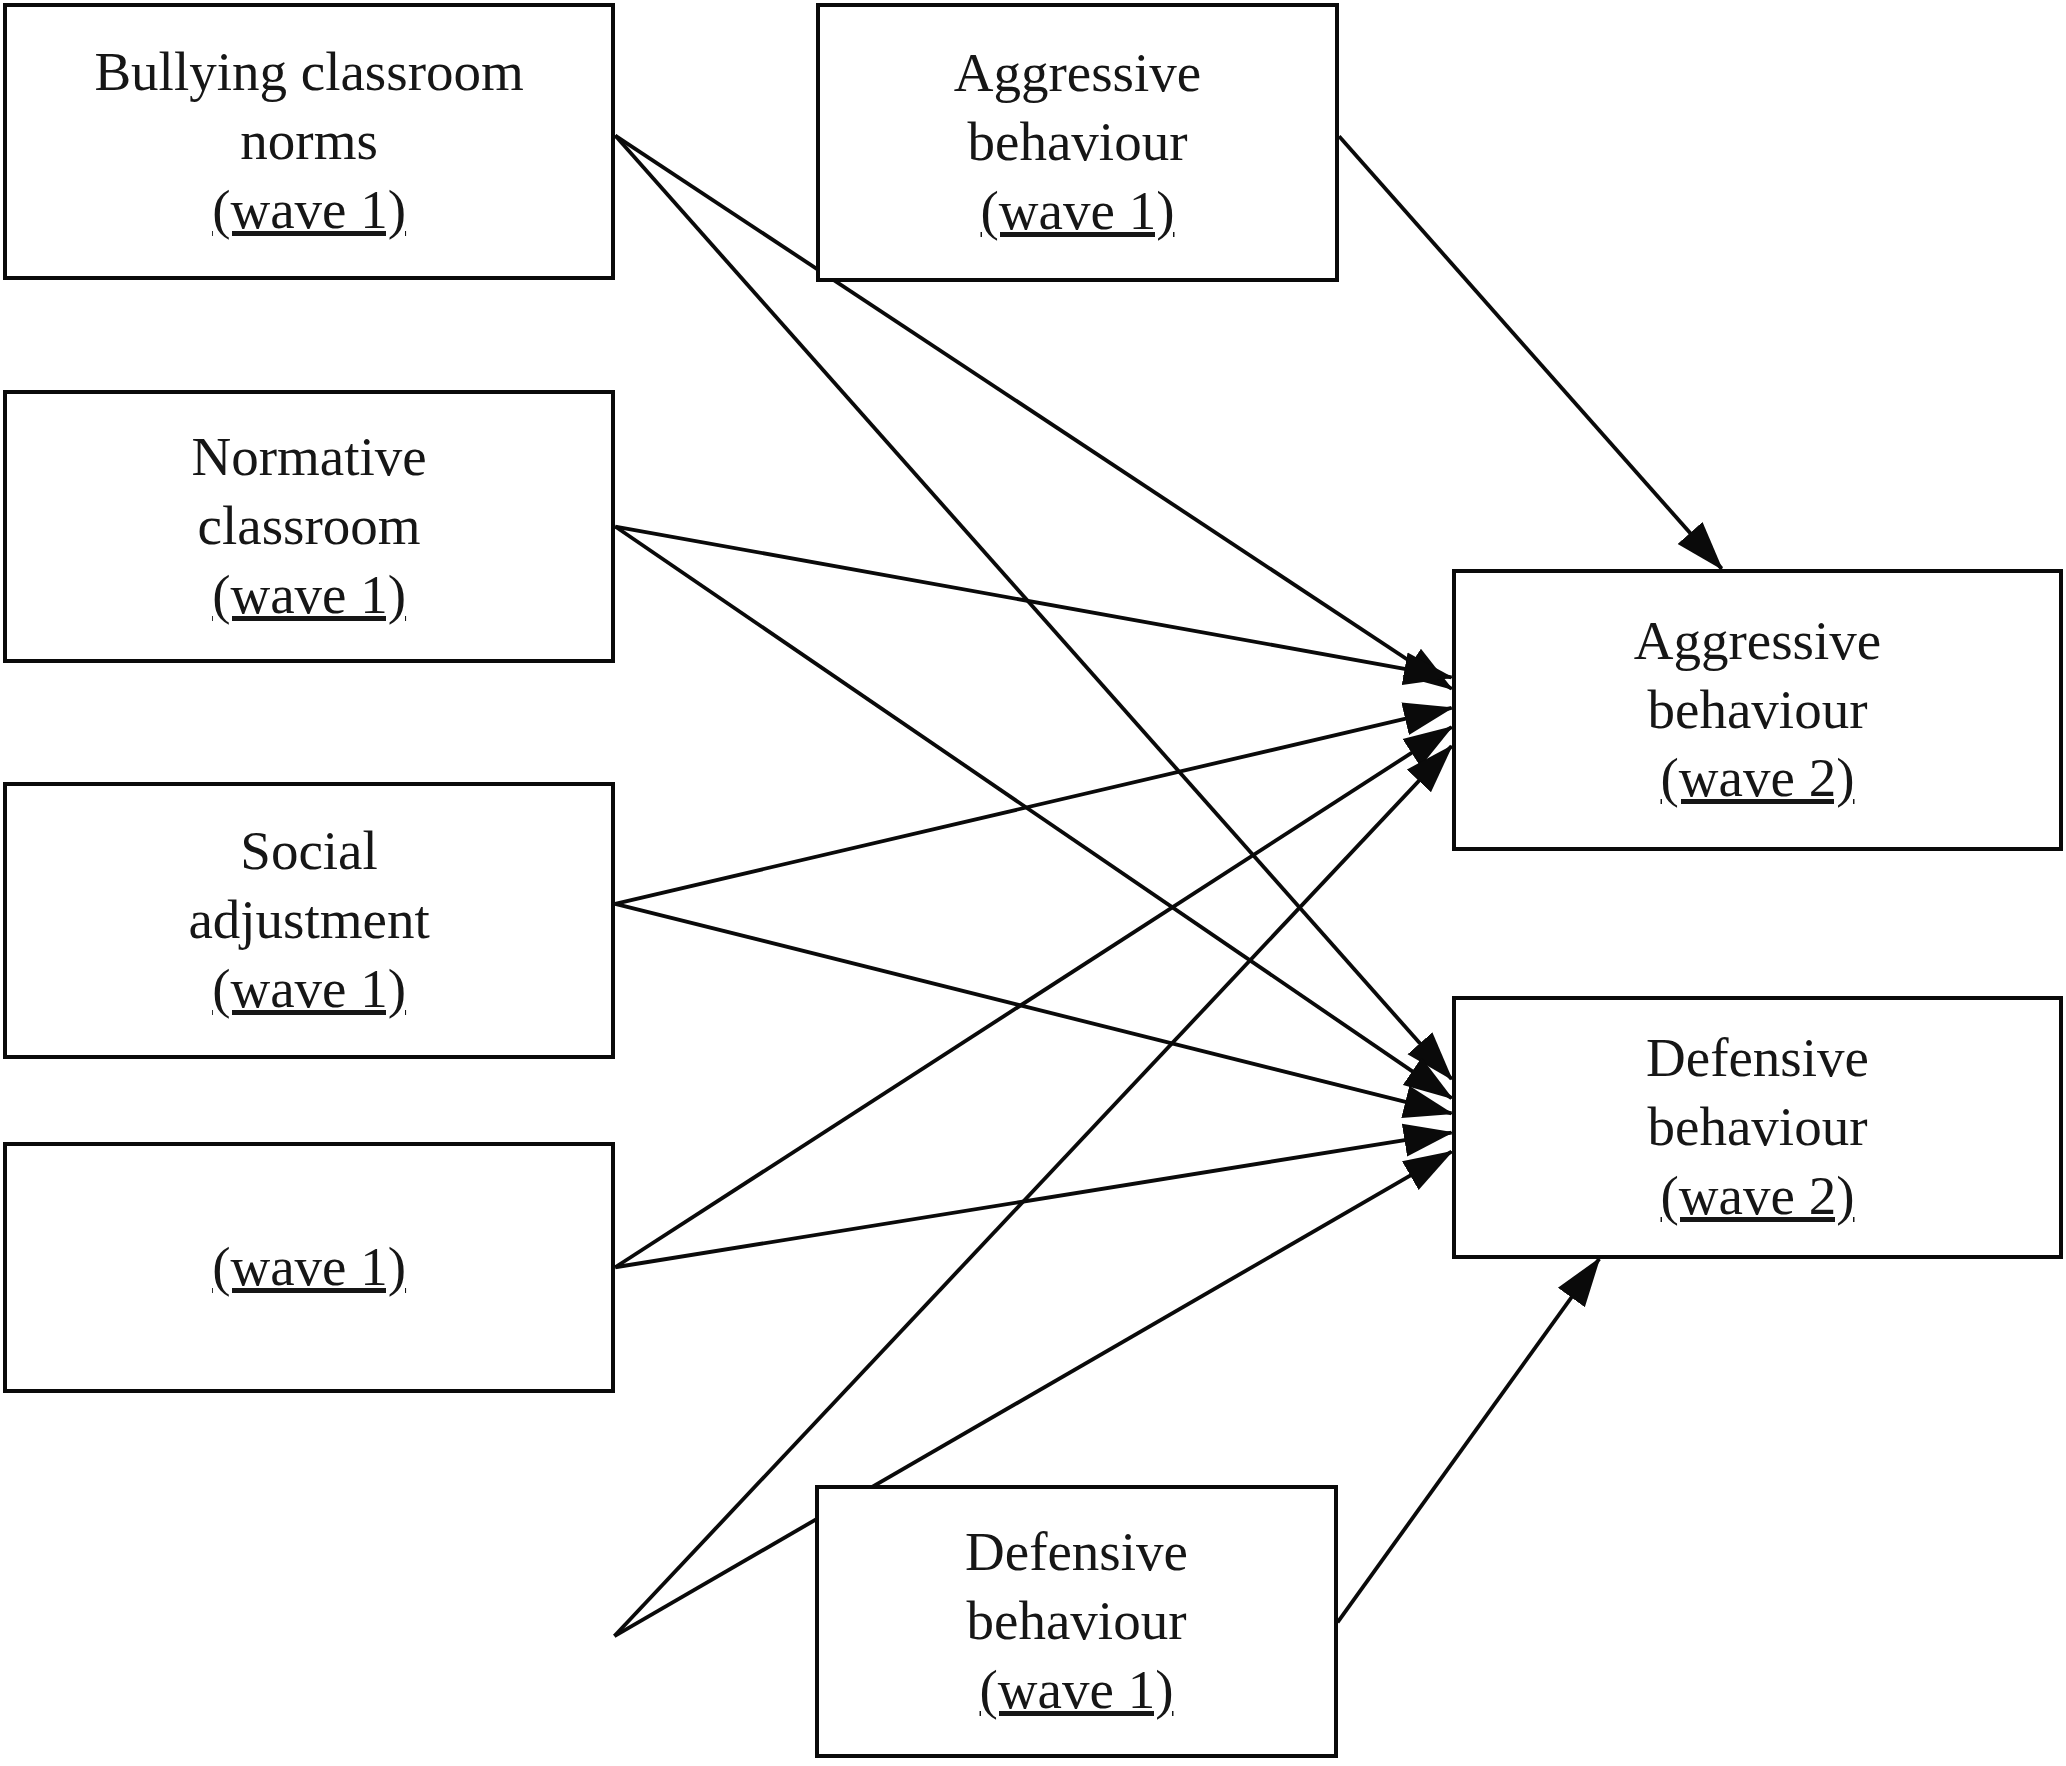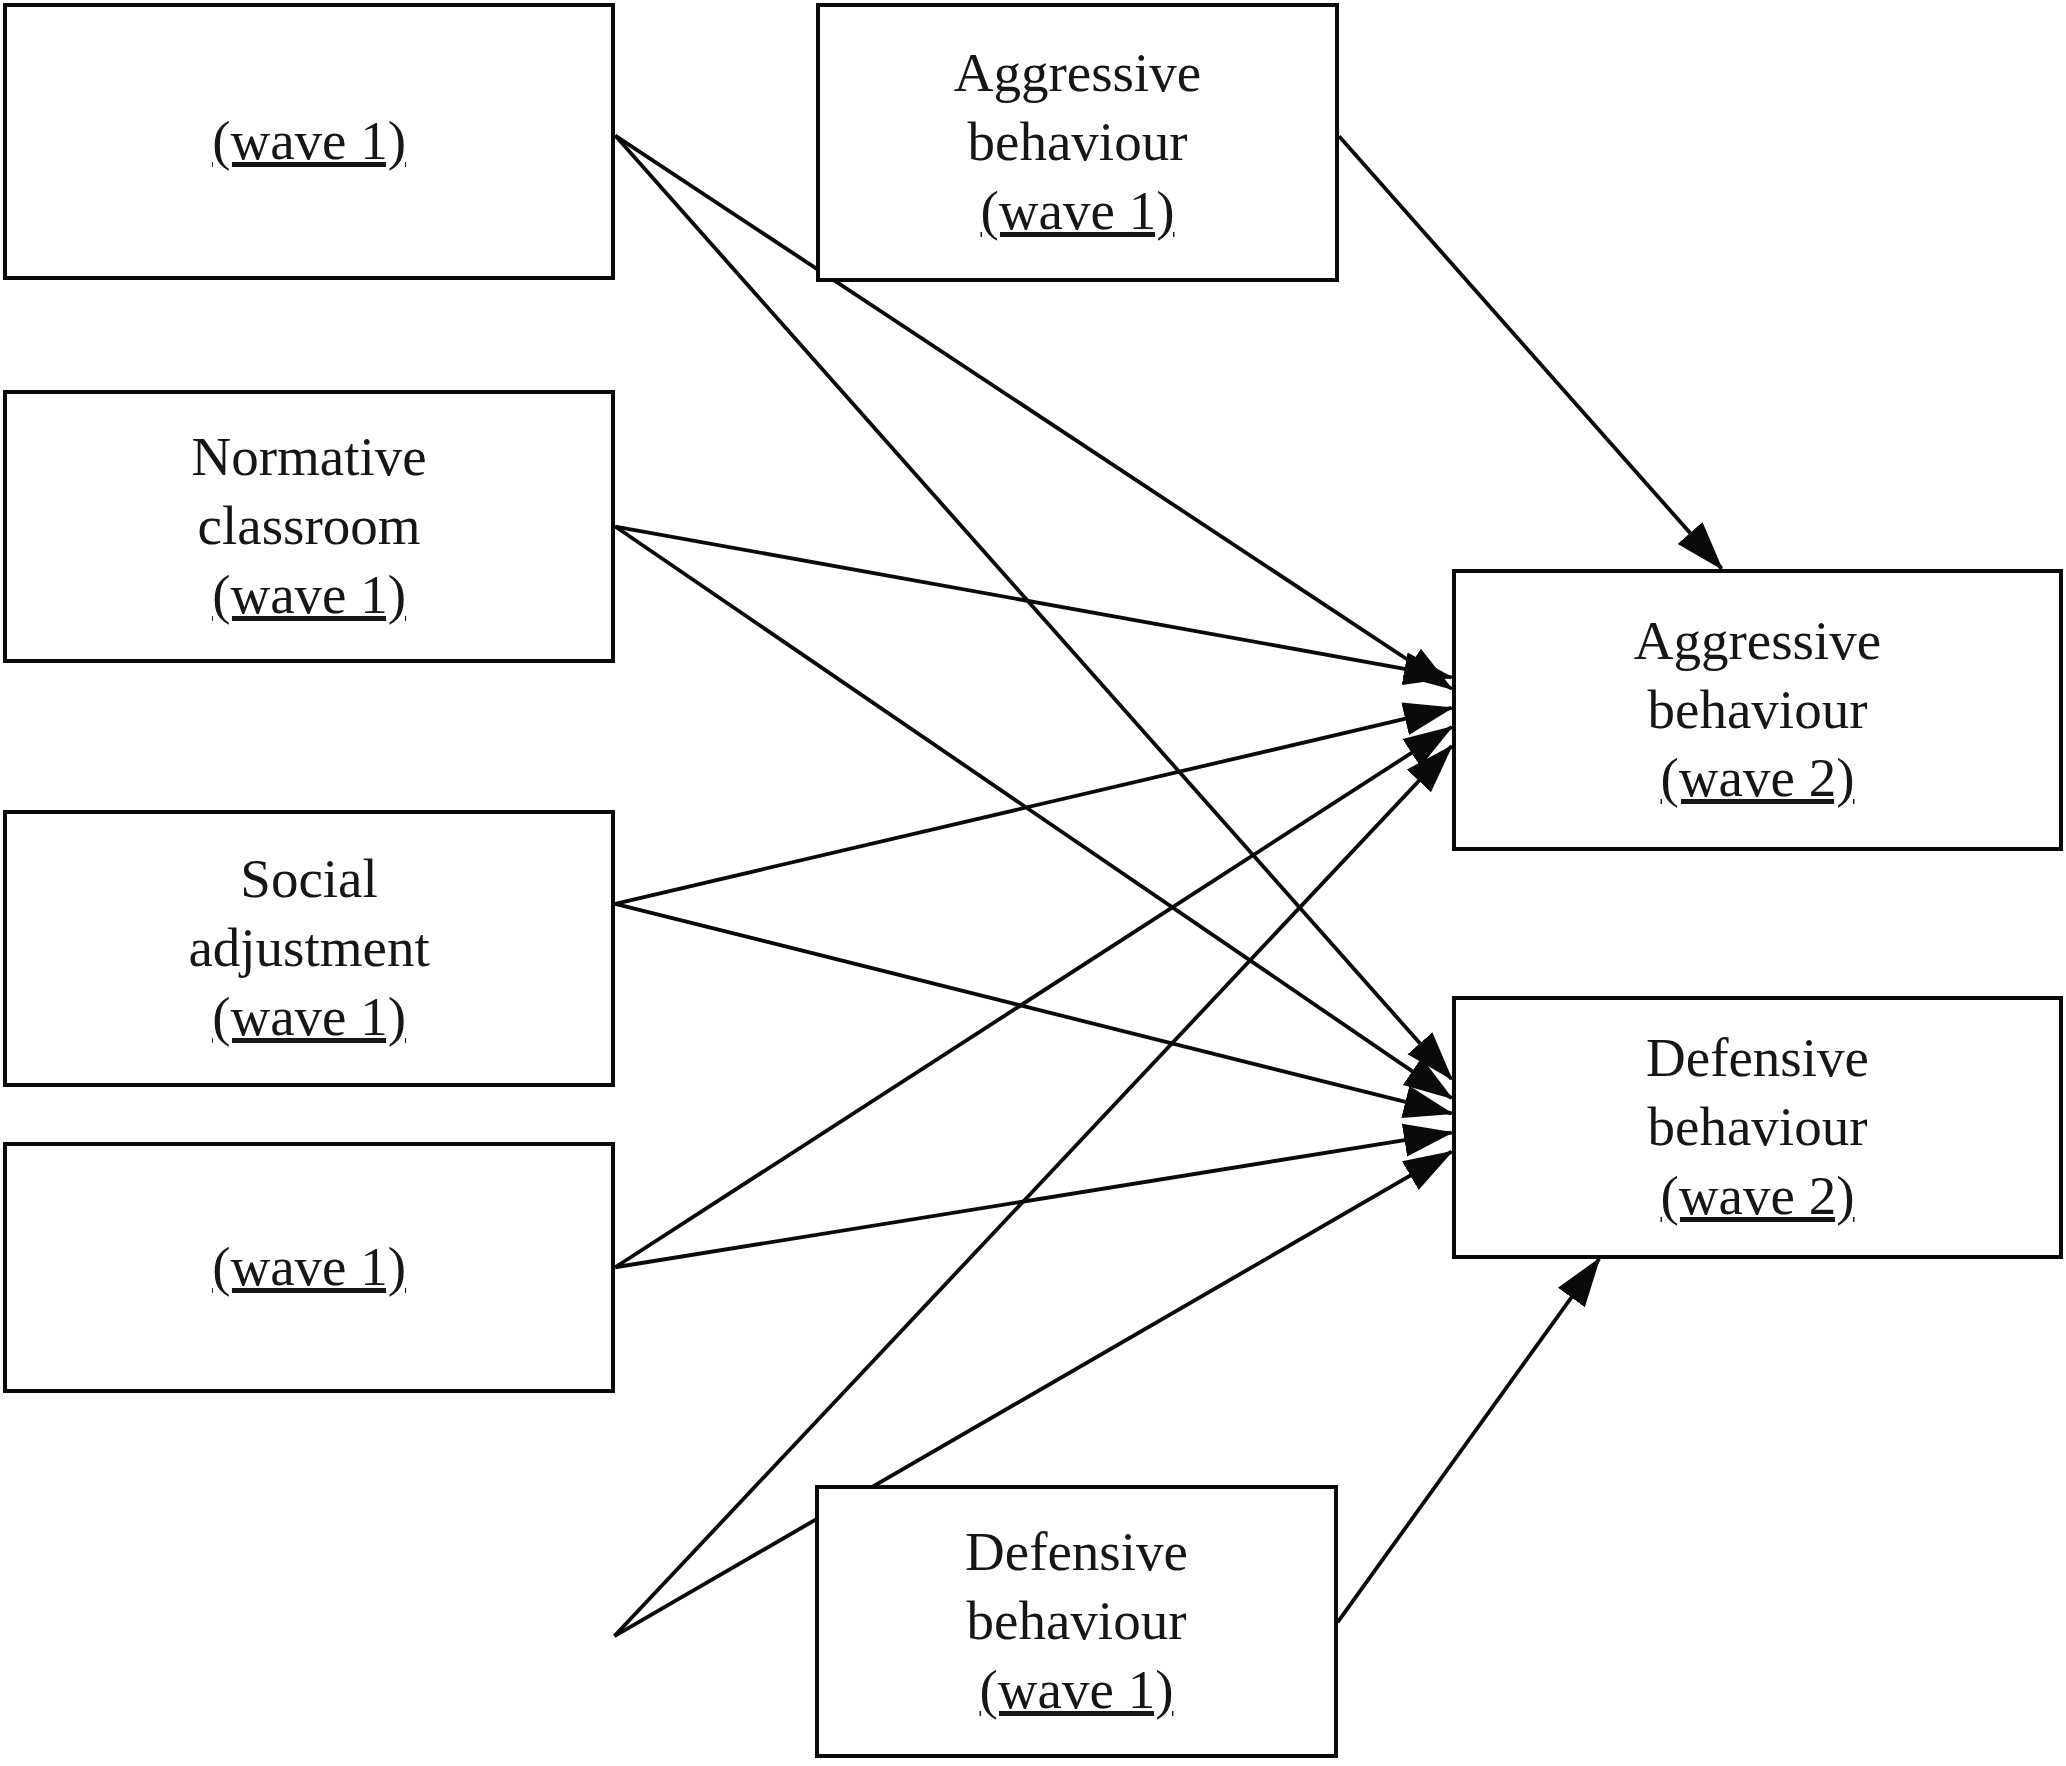--- a/index.html
+++ b/index.html
@@ -49,30 +49,32 @@
         <line x1="804" y1="1656" x2="1897" y2="950" stroke="#0a0a0a" stroke-width="5" marker-end="url(#arrowhead)"></line>
         <line x1="804" y1="1656" x2="1897" y2="1480" stroke="#0a0a0a" stroke-width="5" marker-end="url(#arrowhead)"></line>
         <line x1="803" y1="2138" x2="1897" y2="975" stroke="#0a0a0a" stroke-width="5" marker-end="url(#arrowhead)"></line>
         <line x1="803" y1="2138" x2="1897" y2="1505" stroke="#0a0a0a" stroke-width="5" marker-end="url(#arrowhead)"></line>
         <line x1="1750" y1="178" x2="2250" y2="743" stroke="#0a0a0a" stroke-width="5" marker-end="url(#arrowhead)"></line>
         <line x1="1748" y1="2120" x2="2090" y2="1645" stroke="#0a0a0a" stroke-width="5" marker-end="url(#arrowhead)"></line>
       </g>
   </svg>
 
   <div class="node" style="left: 3.1px; top: 3.1px; width: 612px; height: 277px;">
+    <div class="lbl">Bullying classroom
+norms</div>
     <div class="wave">(wave 1)</div>
   </div>
 
   <div class="node" style="left: 3.1px; top: 390px; width: 612px; height: 273px;">
     <div class="lbl">Normative
 classroom</div>
     <div class="wave">(wave 1)</div>
   </div>
 
-  <div class="node" style="left: 3.1px; top: 810px; width: 612px; height: 277px;">
+  <div class="node" style="left: 3.1px; top: 782px; width: 612px; height: 277px;">
     <div class="lbl">Social
 adjustment</div>
     <div class="wave">(wave 1)</div>
   </div>
 
   <div class="node" style="left: 3.1px; top: 1142px; width: 612px; height: 251px;">
     <div class="wave">(wave 1)</div>
   </div>
 
 

